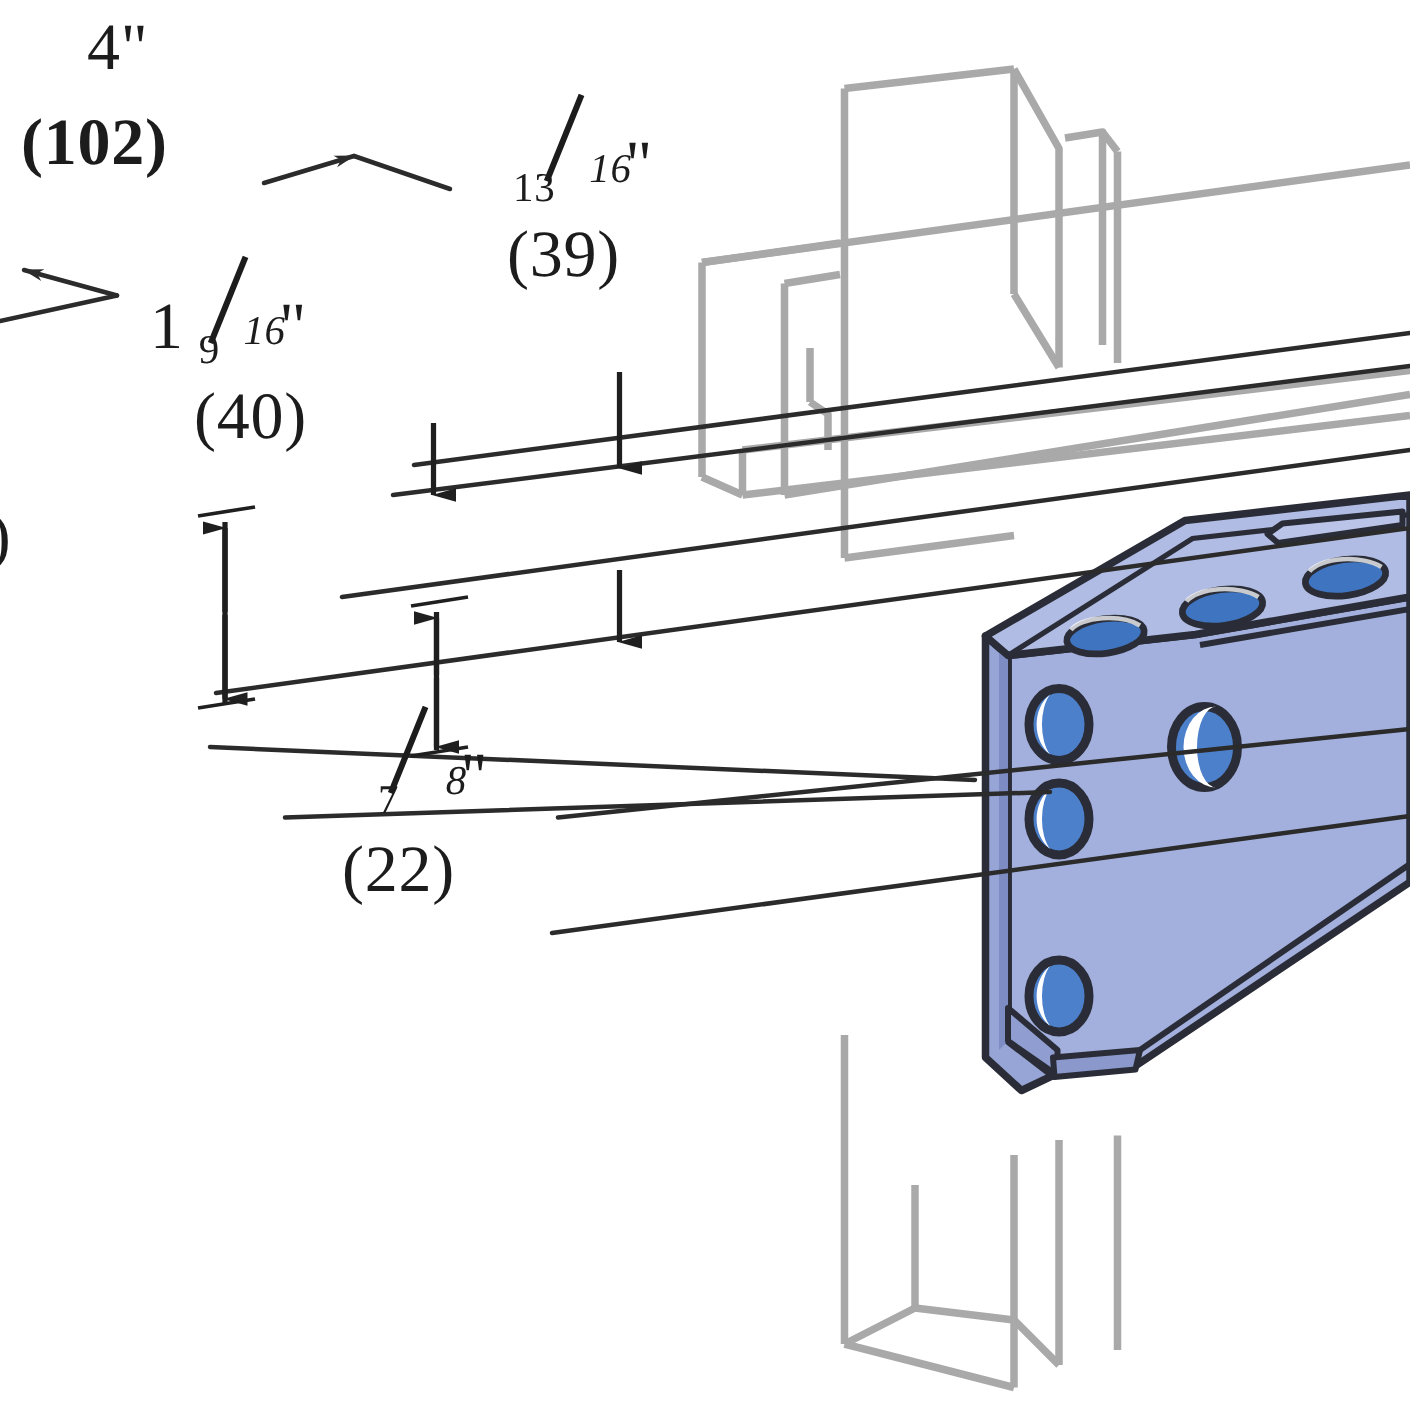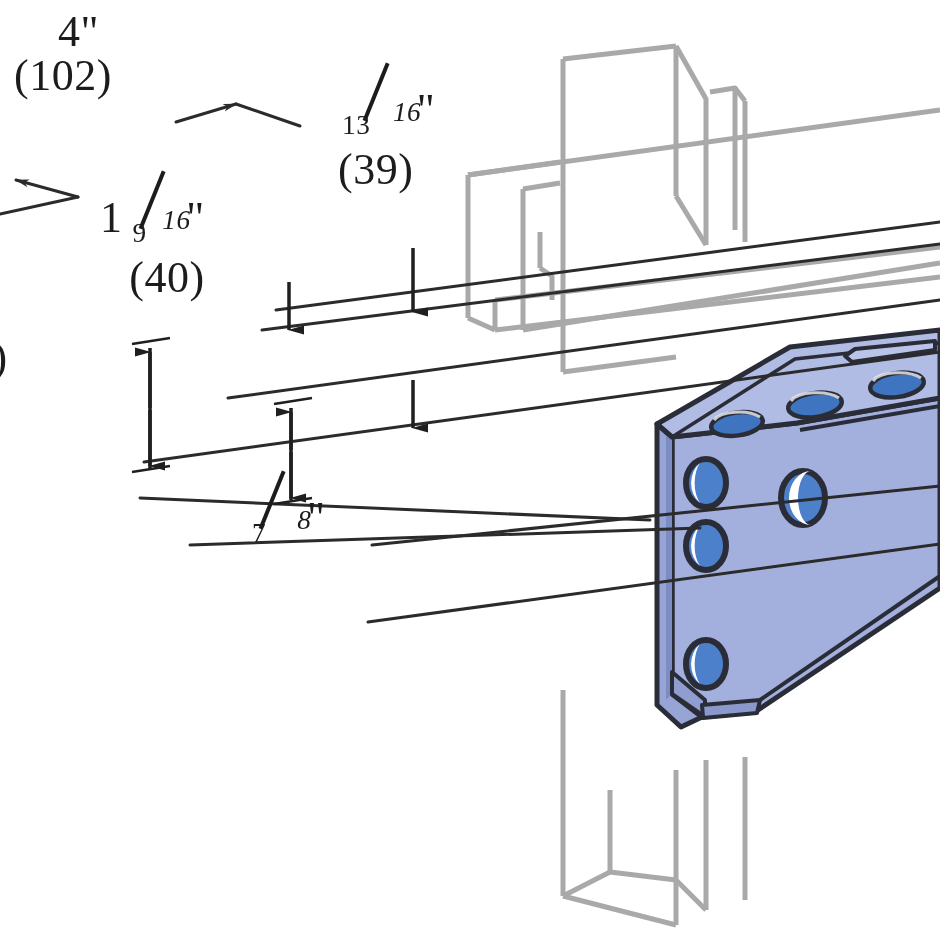--- a/index.html
+++ b/index.html
@@ -230,21 +230,21 @@
 
       <path d="M132,344 L170,338" stroke-width="2.5"></path>
       <path d="M132,472 L170,466" stroke-width="2.5"></path>
       <path d="M274,404 L312,398" stroke-width="2.5"></path>
       <path d="M274,504 L312,498" stroke-width="2.5"></path>
     </g>
   </svg>
 
   <div class="dim-label" style="left:58px; top:10px;">
     <span class="imperial">4"</span>
-    <span class="metric" style="margin-left:-44px; display:block; margin-top:0;">(102)</span>
+    <span class="metric" style="margin-left:-44px; display:block; margin-top:19px;font-weight:bold;">(102)</span>
   </div>
 
   <div class="dim-label" style="left:100px; top:188px;">
     <span class="imperial">
       <span>1</span><span class="frac" style="margin-left:10px;">
         <span class="num">9</span>
         <span class="bar"></span>
         <span class="den">16</span>
       </span><span class="inch-mark">"</span>
     </span>
@@ -263,19 +263,20 @@
   </div>
 
   <div class="dim-label" style="left:252px; top:488px;">
     <span class="imperial">
       <span class="frac" style="width:1.25em;">
         <span class="num">7</span>
         <span class="bar"></span>
         <span class="den">8</span>
       </span><span class="inch-mark">"</span>
     </span>
+    <span class="metric" style="display:block; margin-top:18px; margin-left:-24px;">(22)</span>
   </div>
 
   <div class="dim-label" style="left:-30px; top:336px;">
     <span class="metric">2)</span>
   </div>
 
 </div>
 
 </body></html>

